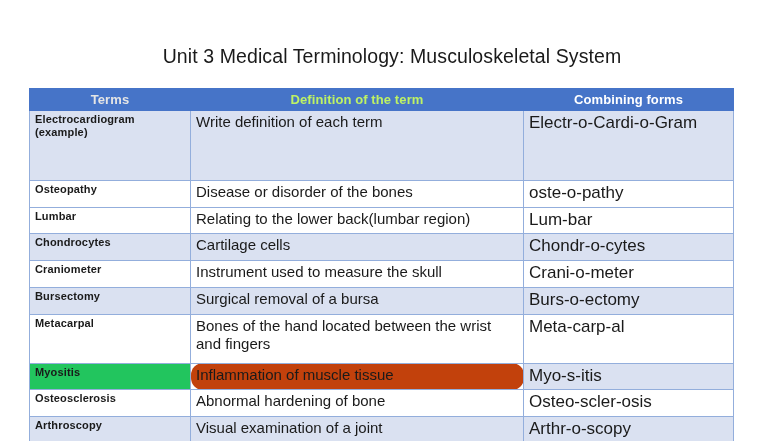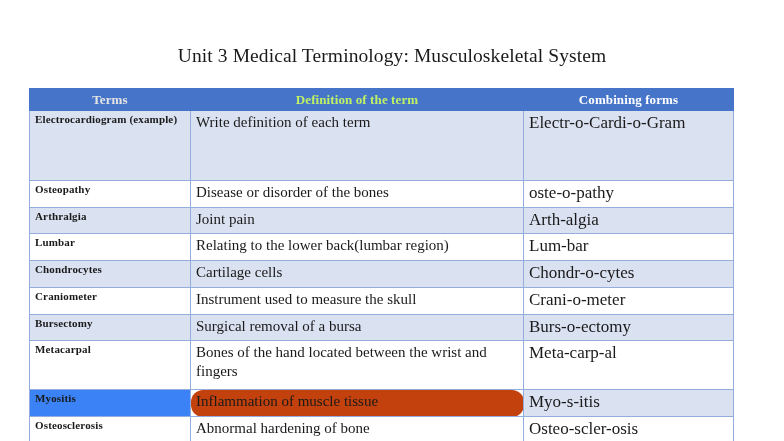--- a/index.html
+++ b/index.html
@@ -94,21 +94,21 @@
   }
 
   
   tr.r-tall td      { height: 64px; }
   tr.r-normal td    { height: 20px; }
   tr.r-medium td    { height: 43px; }
 </style>
 </head>
 <body>
 
-<div id="slide" style="background: rgb(255, 255, 255); font-family: Liberation Serif, serif;">
+<div id="slide" style="background: rgb(255, 255, 255);">
 
   <div id="slide-title">Unit 3 Medical Terminology: Musculoskeletal System</div>
 
   <table id="term-table">
     <colgroup>
       <col class="c-term">
       <col class="c-def">
       <col class="c-form">
     </colgroup>
     <thead>
@@ -122,25 +122,20 @@
         <tr class="shade r-tall">
           <td class="term-cell" style="border-color: rgb(147, 174, 220); background: rgb(218, 225, 241);">Electrocardiogram (example)</td>
           <td class="def-cell" style="border-color: rgb(147, 174, 220); background: rgb(218, 225, 241);">Write definition of each term</td>
           <td class="form-cell" style="border-color: rgb(147, 174, 220); background: rgb(218, 225, 241);">Electr-o-Cardi-o-Gram</td>
         </tr>
         <tr class="plain r-normal">
           <td class="term-cell" style="border-color: rgb(147, 174, 220);">Osteopathy</td>
           <td class="def-cell" style="border-color: rgb(147, 174, 220);">Disease or disorder of the bones</td>
           <td class="form-cell" style="border-color: rgb(147, 174, 220);">oste-o-pathy</td>
         </tr>
-        <tr class="shade r-normal">
-          <td class="term-cell" style="border-color: rgb(147, 174, 220); background: rgb(218, 225, 241);">Arthralgia</td>
-          <td class="def-cell" style="border-color: rgb(147, 174, 220); background: rgb(218, 225, 241);">Joint pain</td>
-          <td class="form-cell" style="border-color: rgb(147, 174, 220); background: rgb(218, 225, 241);">Arth-algia</td>
-        </tr>
         <tr class="plain r-normal">
           <td class="term-cell" style="border-color: rgb(147, 174, 220);">Lumbar</td>
           <td class="def-cell" style="border-color: rgb(147, 174, 220);">Relating to the lower back(lumbar region)</td>
           <td class="form-cell" style="border-color: rgb(147, 174, 220);">Lum-bar</td>
         </tr>
         <tr class="shade r-normal">
           <td class="term-cell" style="border-color: rgb(147, 174, 220); background: rgb(218, 225, 241);">Chondrocytes</td>
           <td class="def-cell" style="border-color: rgb(147, 174, 220); background: rgb(218, 225, 241);">Cartilage cells</td>
           <td class="form-cell" style="border-color: rgb(147, 174, 220); background: rgb(218, 225, 241);">Chondr-o-cytes</td>
         </tr>
@@ -153,21 +148,21 @@
           <td class="term-cell" style="border-color: rgb(147, 174, 220); background: rgb(218, 225, 241);">Bursectomy</td>
           <td class="def-cell" style="border-color: rgb(147, 174, 220); background: rgb(218, 225, 241);">Surgical removal of a bursa</td>
           <td class="form-cell" style="border-color: rgb(147, 174, 220); background: rgb(218, 225, 241);">Burs-o-ectomy</td>
         </tr>
         <tr class="plain r-medium">
           <td class="term-cell" style="border-color: rgb(147, 174, 220);">Metacarpal</td>
           <td class="def-cell" style="border-color: rgb(147, 174, 220);">Bones of the hand located between the wrist and fingers</td>
           <td class="form-cell" style="border-color: rgb(147, 174, 220);">Meta-carp-al</td>
         </tr>
         <tr class="shade r-normal">
-          <td class="term-cell" style="border-color: rgb(147, 174, 220); background: #3b82f6;">Myositis</td>
+          <td class="term-cell" style="border-color: rgb(147, 174, 220); background: #22c55e;">Myositis</td>
           <td class="def-cell" style="border-color: rgb(147, 174, 220); background: #c2410c; border-radius: 12px;">Inflammation of muscle tissue</td>
           <td class="form-cell" style="border-color: rgb(147, 174, 220); background: rgb(218, 225, 241);">Myo-s-itis</td>
         </tr>
         <tr class="plain r-normal">
           <td class="term-cell" style="border-color: rgb(147, 174, 220);">Osteosclerosis</td>
           <td class="def-cell" style="border-color: rgb(147, 174, 220);">Abnormal hardening of bone</td>
           <td class="form-cell" style="border-color: rgb(147, 174, 220);">Osteo-scler-osis</td>
         </tr>
         <tr class="shade r-normal">
           <td class="term-cell" style="border-color: rgb(147, 174, 220); background: rgb(218, 225, 241);">Arthroscopy</td>

